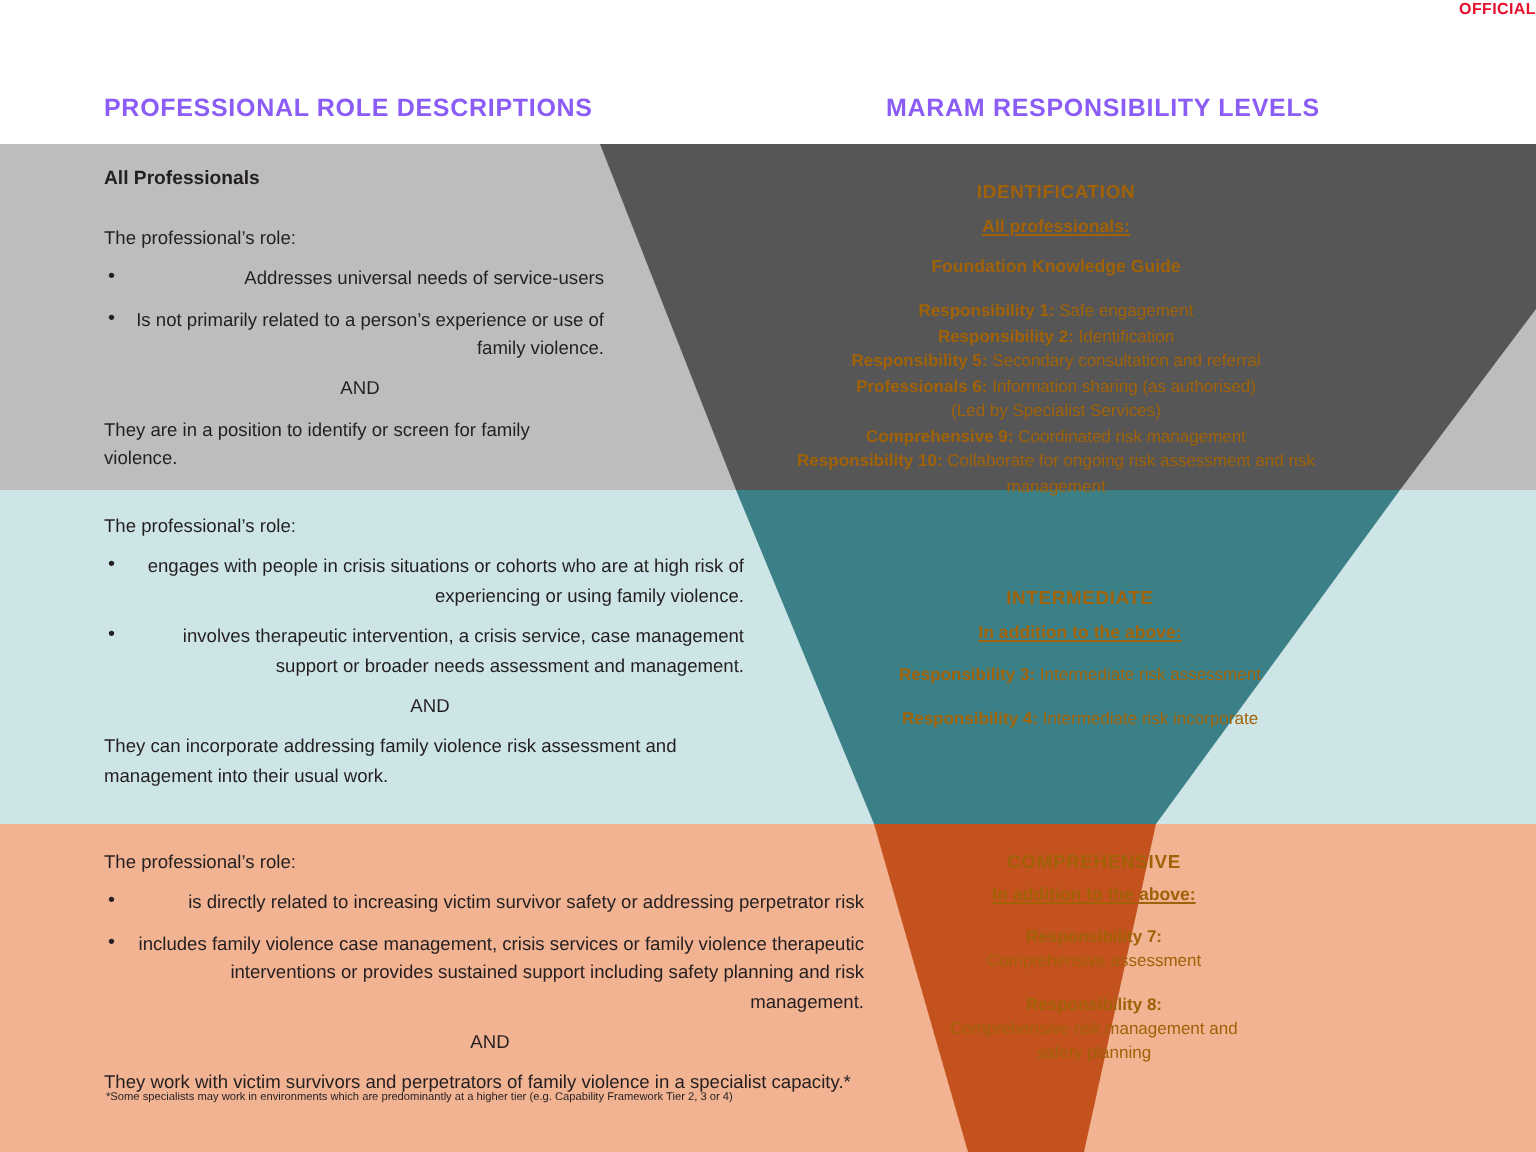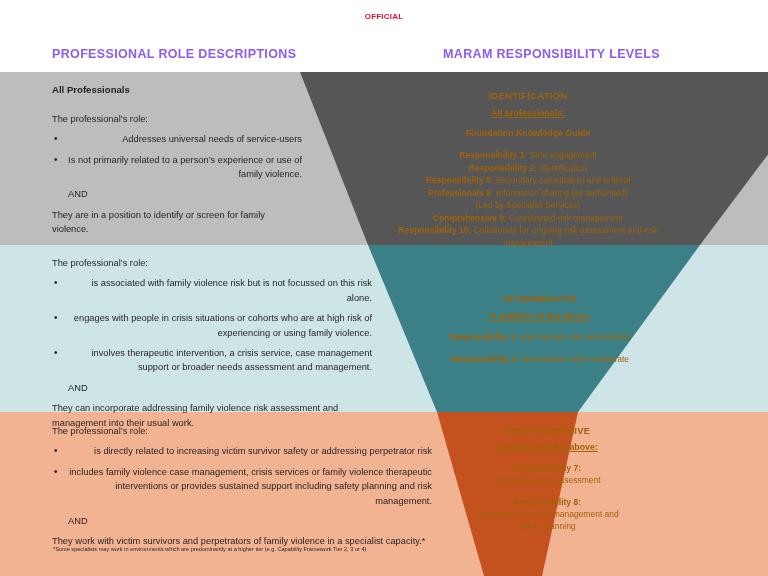--- a/index.html
+++ b/index.html
@@ -15,24 +15,24 @@
     position: relative;
     width: 768px;
     height: 576px;
     overflow: hidden;
     background: #ffffff;
   }
 
   
   .classification {
     position: absolute;
-    top: 12px;
+    top: 0;
     left: 0;
     width: 768px;
-    text-align: center;
+    text-align: right;
     font-size: 8px;
     font-weight: bold;
     letter-spacing: 0.2px;
     color: #e8112d;
   }
 
   
   .col-heading {
     position: absolute;
     font-size: 12.5px;
@@ -88,21 +88,21 @@
     margin-bottom: 6px;
     text-align: right;
   }
   .desc li:before {
     content: "\2022";
     position: absolute;
     left: 2px;
     top: -1px;
     font-size: 10px;
   }
-  .desc .and { display: block; margin: 2px 0 6px 16px; }
+  .desc .and { display: block; margin: 2px 0 6px 6px; text-align: center; }
   .desc .tail { display: block; }
 
   #desc-identification { left: 52px; top: 83px;  width: 250px; }
   #desc-intermediate   { left: 52px; top: 256px; width: 320px; }
   #desc-comprehensive  { left: 52px; top: 424px; width: 380px; }
 
   
   #footnote {
     position: absolute;
     left: 53px;
@@ -180,21 +180,20 @@
       <li>Addresses universal needs of service-users</li>
       <li>Is not primarily related to a person’s experience or use of family violence.</li>
     </ul>
     <span class="and">AND</span>
     <span class="tail">They are in a position to identify or screen for family violence.</span>
   </div>
 
   <div class="desc" id="desc-intermediate">
     <span class="lead">The professional’s role:</span>
     <ul>
-      <li>is associated with family violence risk but is not focussed on this risk alone.</li>
       <li>engages with people in crisis situations or cohorts who are at high risk of experiencing or using family violence.</li>
       <li>involves therapeutic intervention, a crisis service, case management support or broader needs assessment and management.</li>
     </ul>
     <span class="and">AND</span>
     <span class="tail">They can incorporate addressing family violence risk assessment and management into their usual work.</span>
   </div>
 
   <div class="desc" id="desc-comprehensive">
     <span class="lead">The professional’s role:</span>
     <ul>

